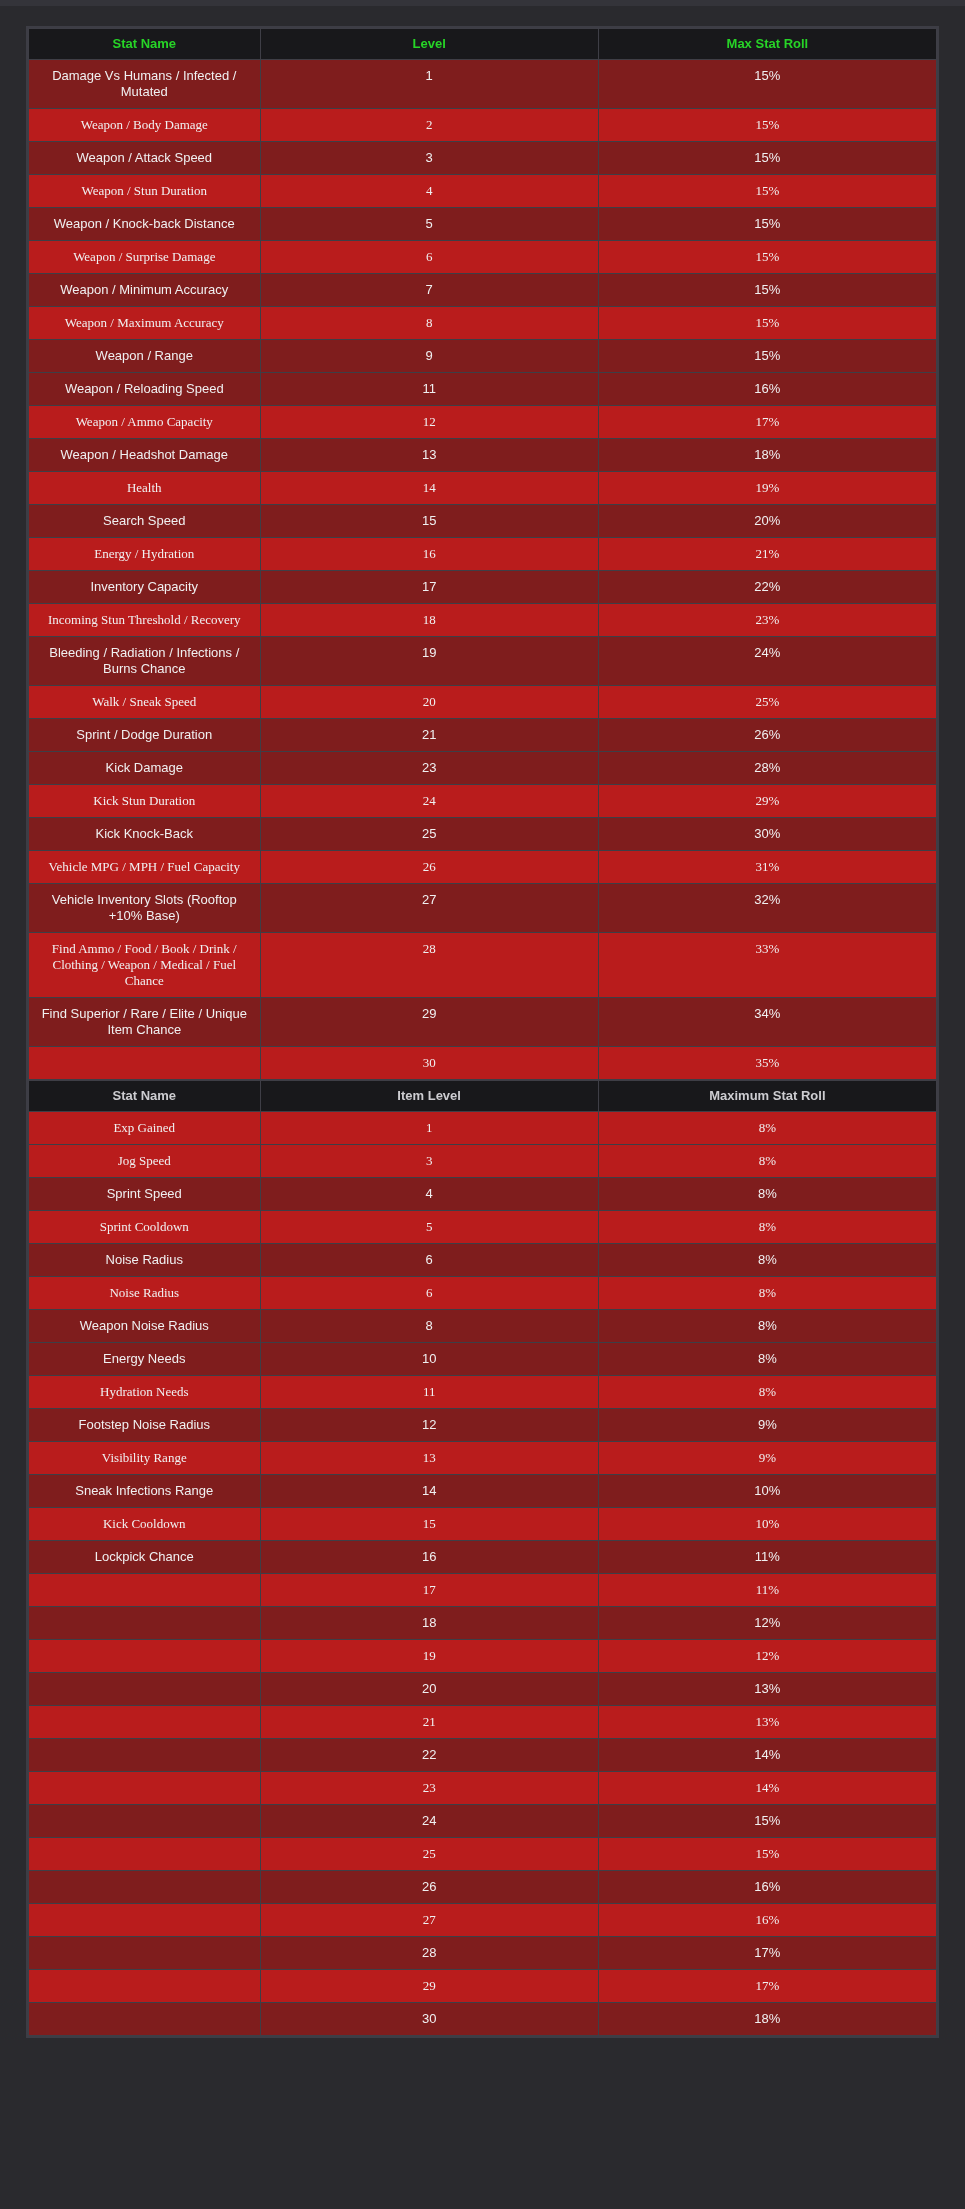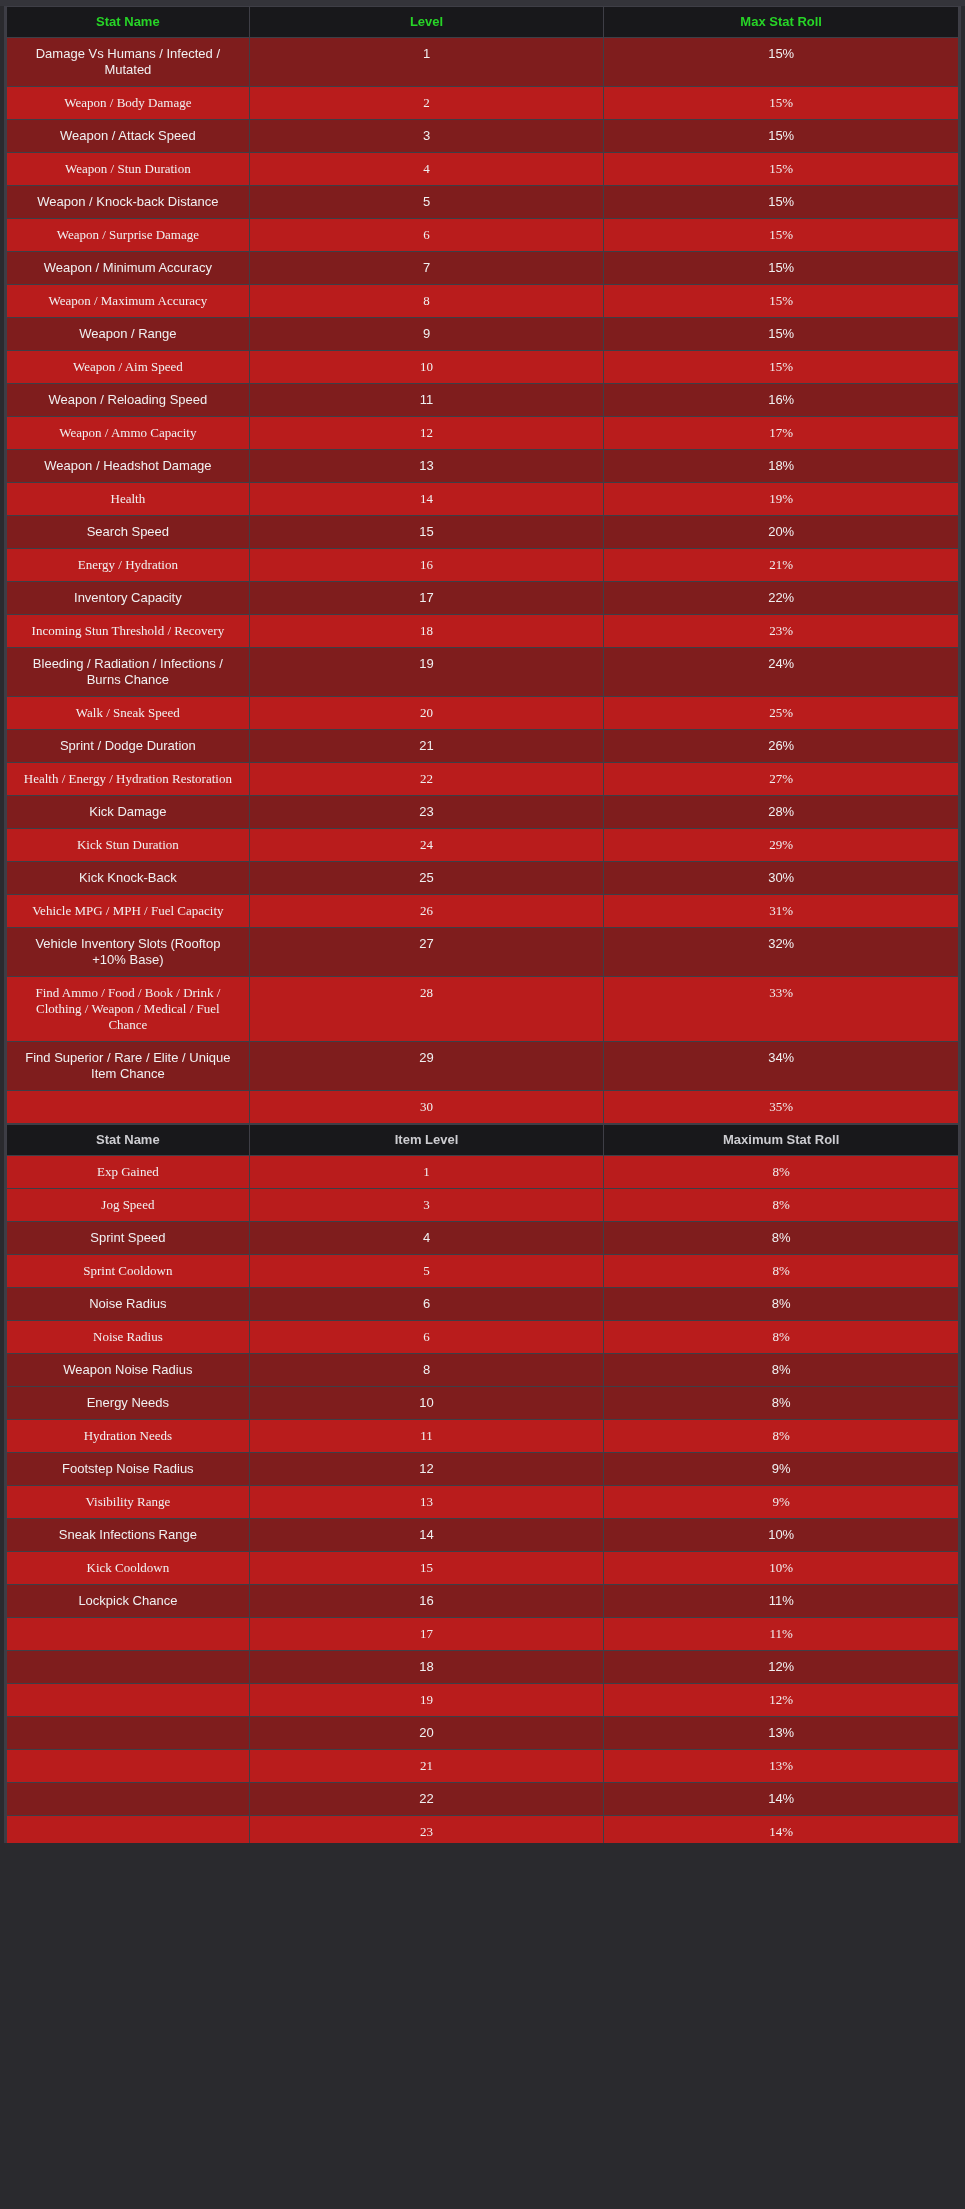--- a/index.html
+++ b/index.html
@@ -4,23 +4,23 @@
 <style>
   html,body{margin:0;padding:0;}
   body{
     background:#2a2a2e;
     font-family:"Liberation Sans", sans-serif;
     width:965px;
   }
   .page{
     position:relative;
     width:965px;
-    height:1843px;
+    height:2209px;
     box-sizing:border-box;
-    padding:4px;
+    padding:26px;
     background:#2a2a2e;
   }
   .top-strip{
     position:absolute;
     top:0;left:0;right:0;
     height:6px;
     background:#34343a;
   }
   .table-wrap{
     border:2px solid #3d3d45;
@@ -111,25 +111,20 @@
           <tr class="dark">
             <td>Weapon / Maximum Accuracy</td>
             <td>8</td>
             <td>15%</td>
           </tr>
           <tr class="light">
             <td>Weapon / Range</td>
             <td>9</td>
             <td>15%</td>
           </tr>
-          <tr class="dark">
-            <td>Weapon / Aim Speed</td>
-            <td>10</td>
-            <td>15%</td>
-          </tr>
           <tr class="light">
             <td>Weapon / Reloading Speed</td>
             <td>11</td>
             <td>16%</td>
           </tr>
           <tr class="dark">
             <td>Weapon / Ammo Capacity</td>
             <td>12</td>
             <td>17%</td>
           </tr>
@@ -170,25 +165,20 @@
           </tr>
           <tr class="dark">
             <td>Walk / Sneak Speed</td>
             <td>20</td>
             <td>25%</td>
           </tr>
           <tr class="light">
             <td>Sprint / Dodge Duration</td>
             <td>21</td>
             <td>26%</td>
-          </tr>
-          <tr class="dark">
-            <td>Health / Energy / Hydration Restoration</td>
-            <td>22</td>
-            <td>27%</td>
           </tr>
           <tr class="light">
             <td>Kick Damage</td>
             <td>23</td>
             <td>28%</td>
           </tr>
           <tr class="dark">
             <td>Kick Stun Duration</td>
             <td>24</td>
             <td>29%</td>

